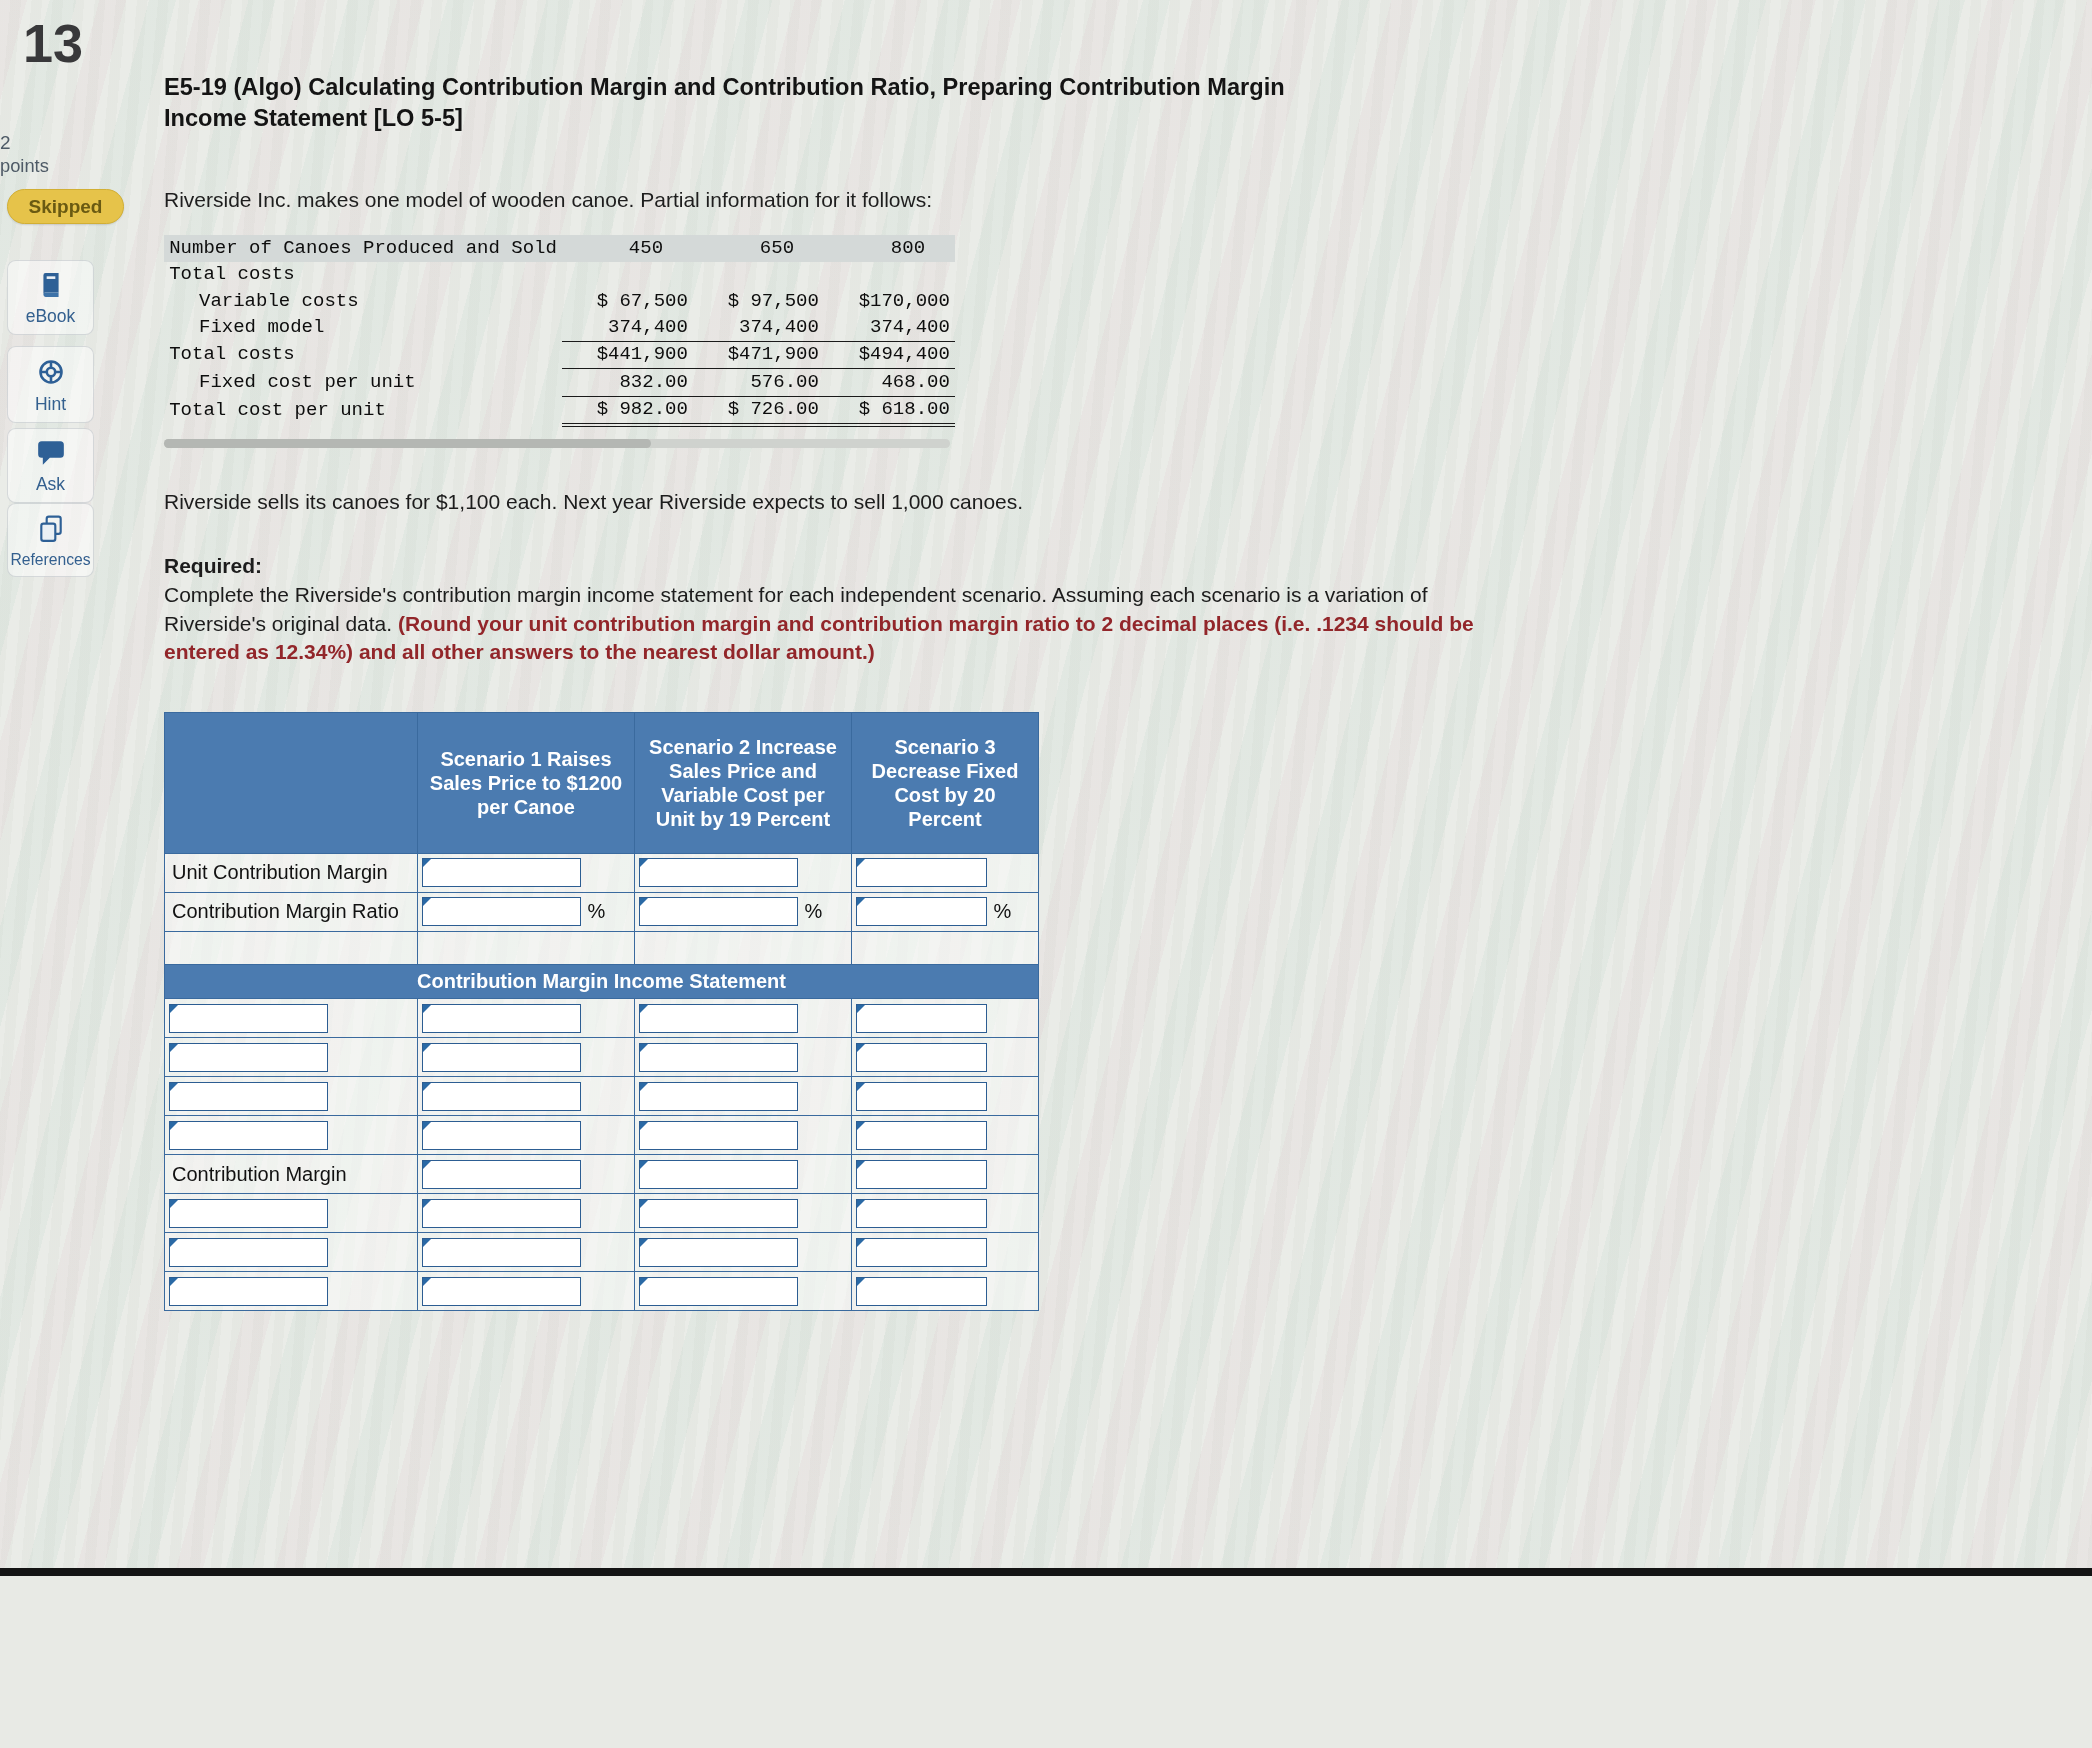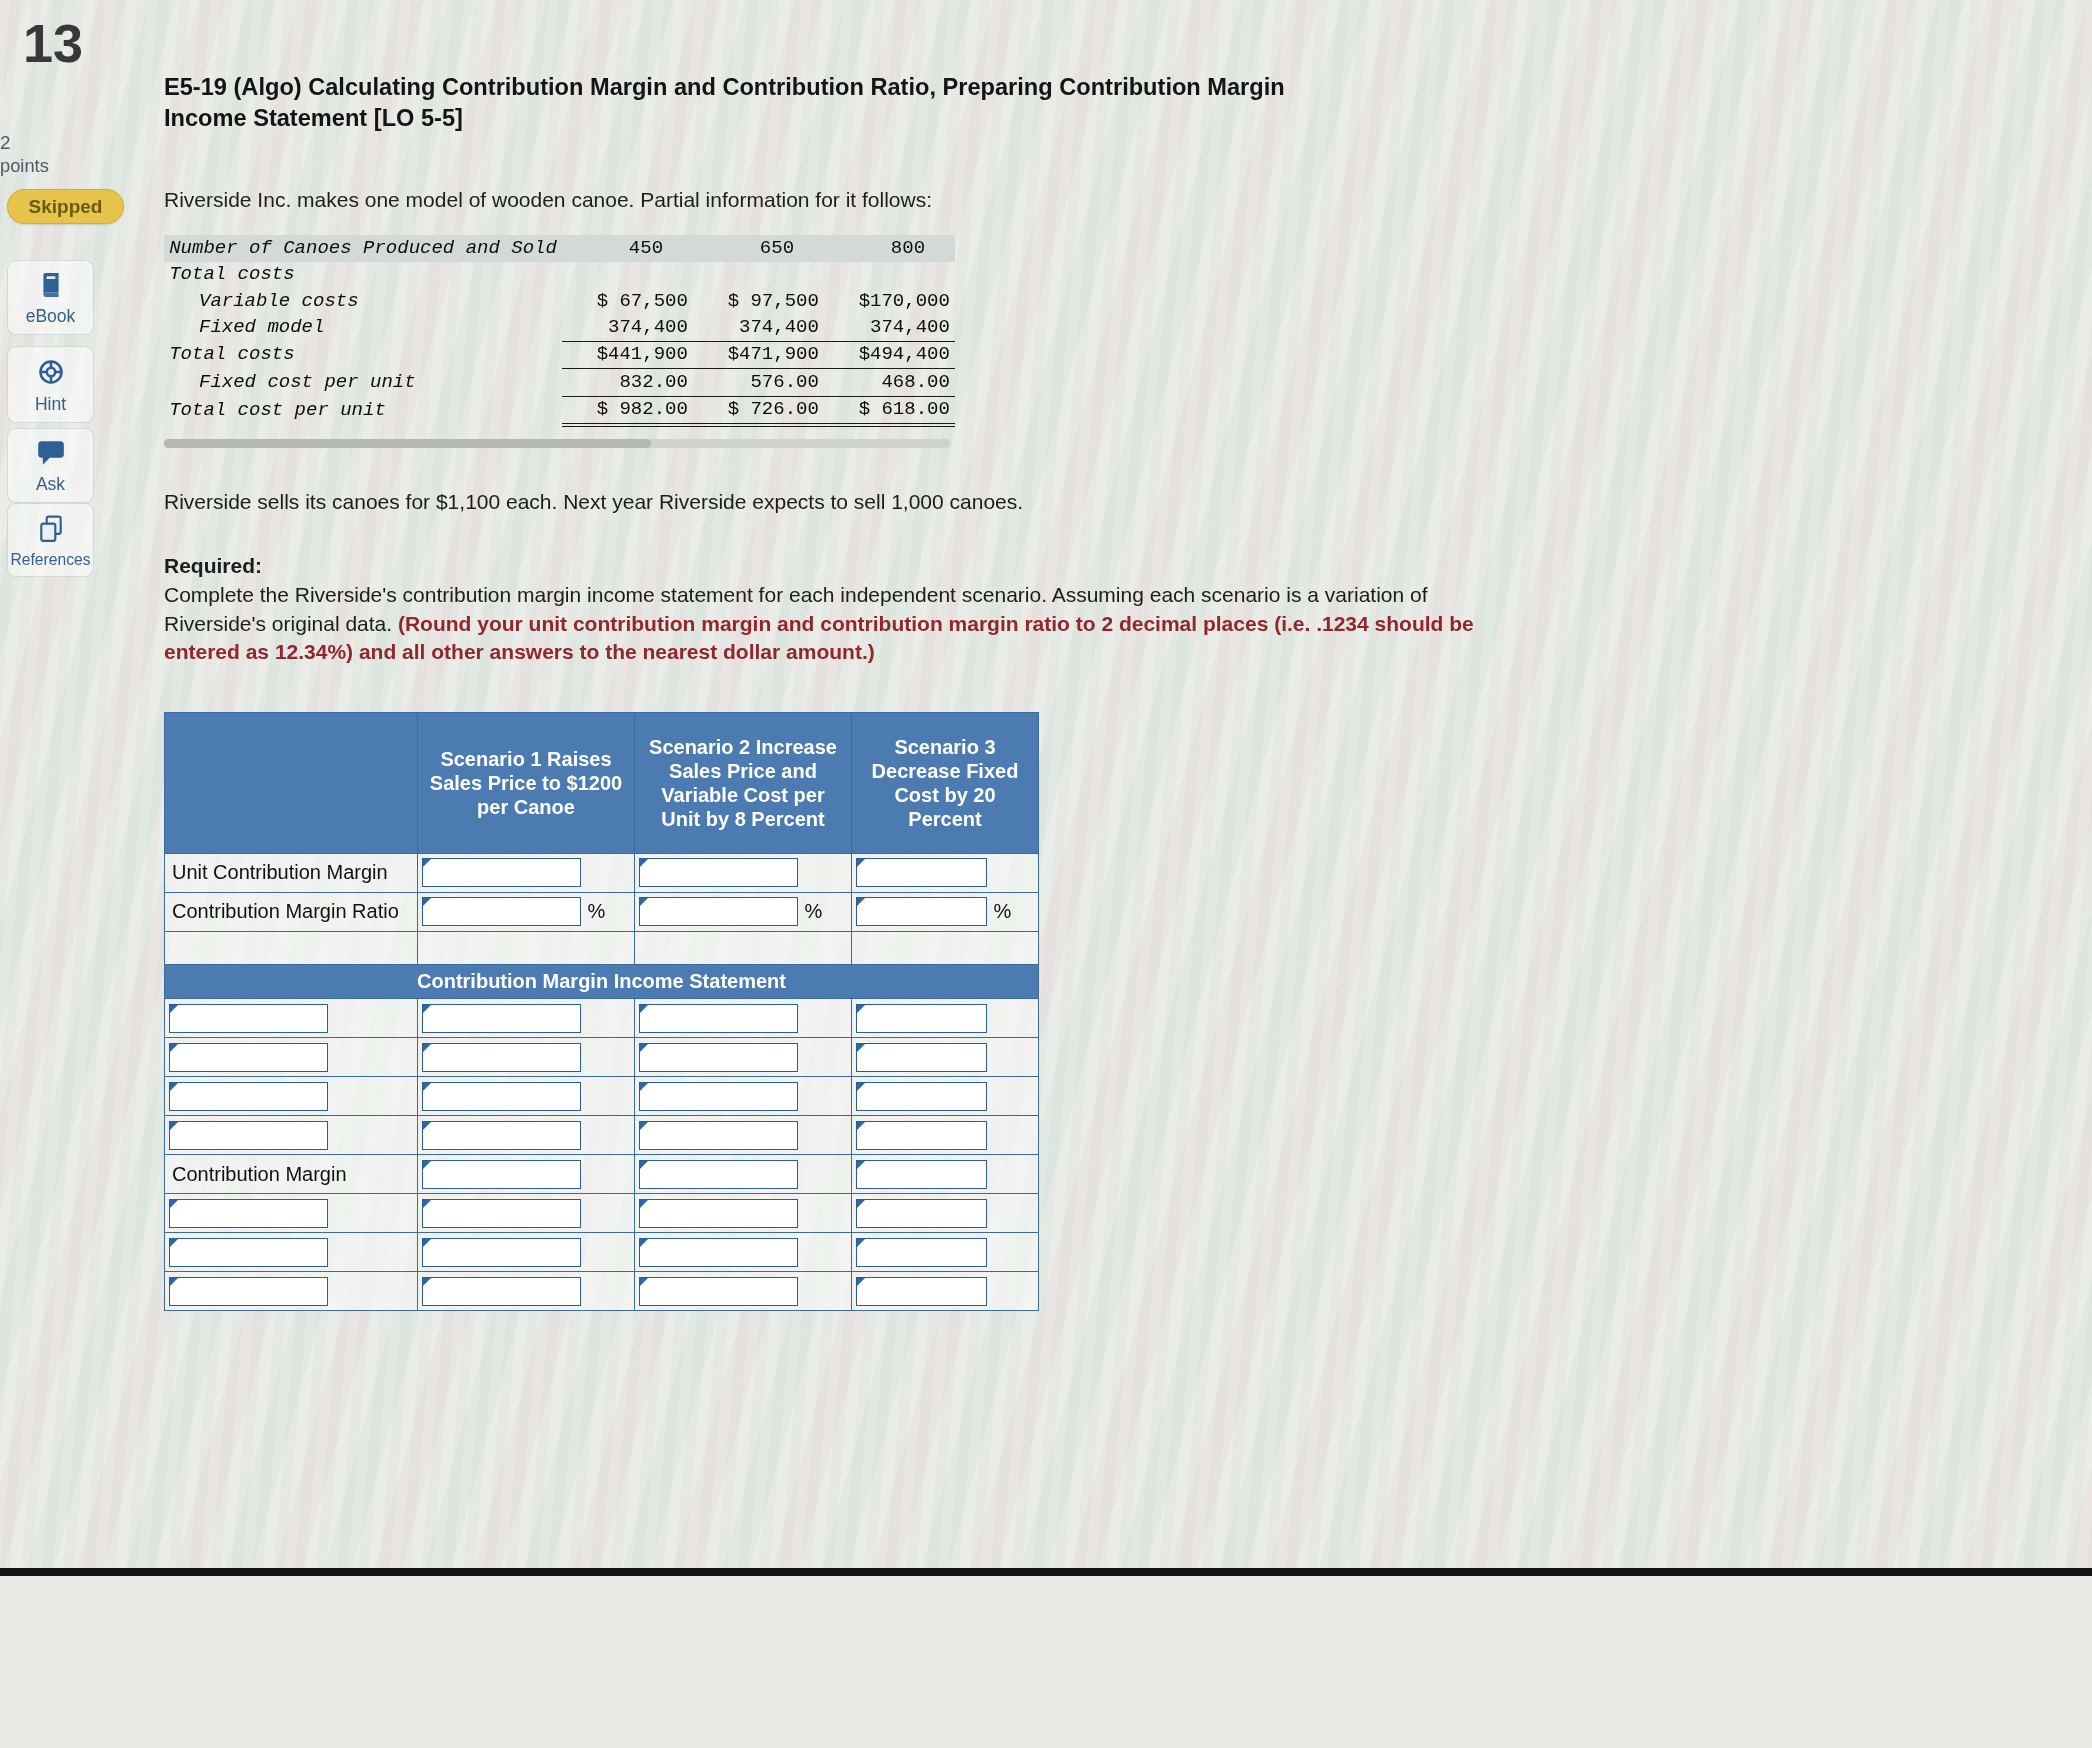--- a/index.html
+++ b/index.html
@@ -30,21 +30,21 @@
 
   
   .main { position:absolute; left:164px; top:0; width:1747px; z-index:1; color:#1c1c1c; }
   .title { margin-top:72px; width:1197px; font-size:23.6px; font-weight:bold; color:#141414; line-height:1.32; }
   .intro { margin-top:54px; font-size:21px; color:#1e1e1e; }
 
   
   .cost-table { margin-top:23px; border-collapse:collapse; font-family:"Liberation Mono", monospace;
     font-size:19px; color:#0d0d0d; }
   .cost-table td { padding:1.7px 5.2px; white-space:pre; line-height:23px; }
-  .cost-table td.lbl { width:365px;font-style:italic; }
+  .cost-table td.lbl { width:365px; }
   .cost-table td.num { width:131px; text-align:right; }
   .cost-table tr.hdr td { background:#d4d9d8; }
   .cost-table tr.hdr td.num { padding-right:30px; }
   .cost-table tr.ind td.lbl { padding-left:35px; }
   .cost-table tr.u td.num { border-bottom:1.7px solid #1a1a1a; }
   .cost-table tr.du td.num { border-bottom:4.4px double #1a1a1a; }
 
   .scrollbar { margin-top:12.2px; width:786px; height:8.7px; background:#cfd2ce; border-radius:4.4px; position:relative; }
   .scrollbar .thumb { position:absolute; left:0; top:0; height:8.7px; width:62%; background:#b4b7b3; border-radius:4.4px; }
 
@@ -187,21 +187,21 @@
       <colgroup>
         <col style="width:253px">
           <col style="width:217px">
           <col style="width:217px">
           <col style="width:187px">
       </colgroup>
       <tbody>
           <tr style="height:141px;">
         <th></th>
         <th>Scenario 1 Raises Sales Price to $1200 per Canoe</th>
-        <th>Scenario 2 Increase Sales Price and Variable Cost per Unit by 8 Percent</th>
+        <th>Scenario 2 Increase Sales Price and Variable Cost per Unit by 19 Percent</th>
         <th>Scenario 3 Decrease Fixed Cost by 20 Percent</th>
       </tr>
 
       <tr class="in-row">
         <td class="lblc">Unit Contribution Margin</td>
         <td class="inc"><div class="ibox"></div></td>
         <td class="inc"><div class="ibox"></div></td>
         <td class="inc"><div class="ibox"></div></td>
       </tr>
 

